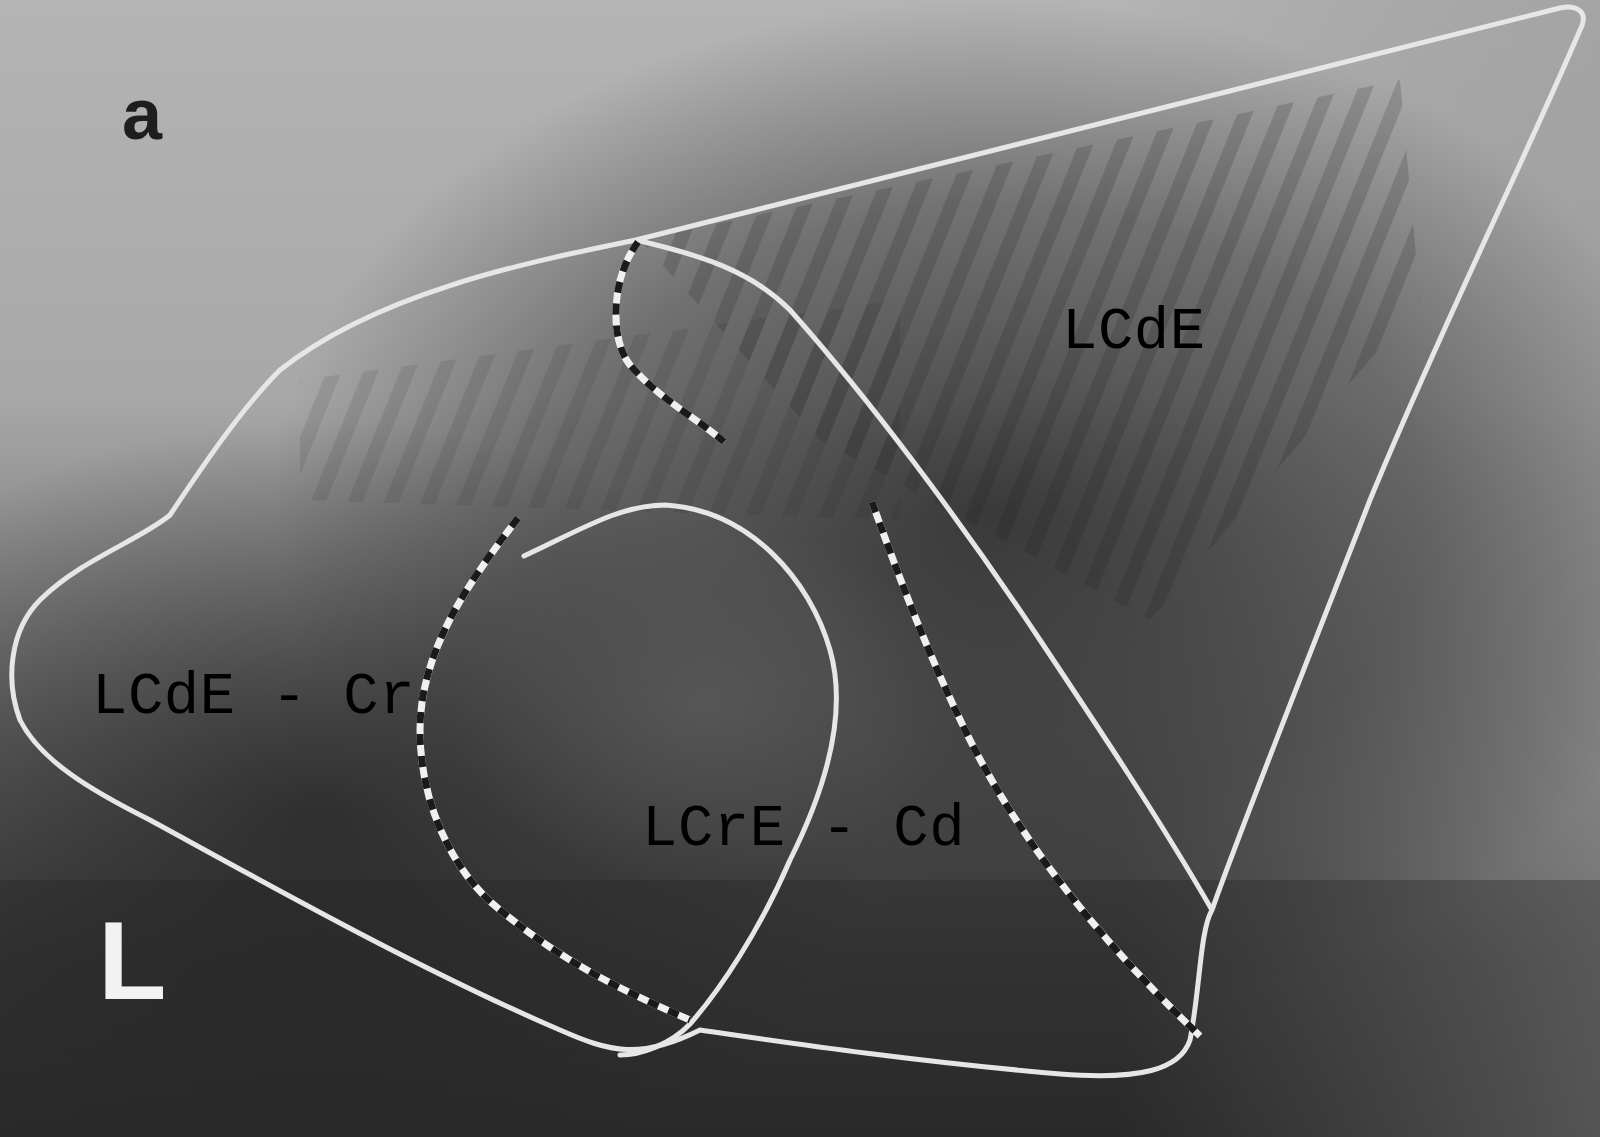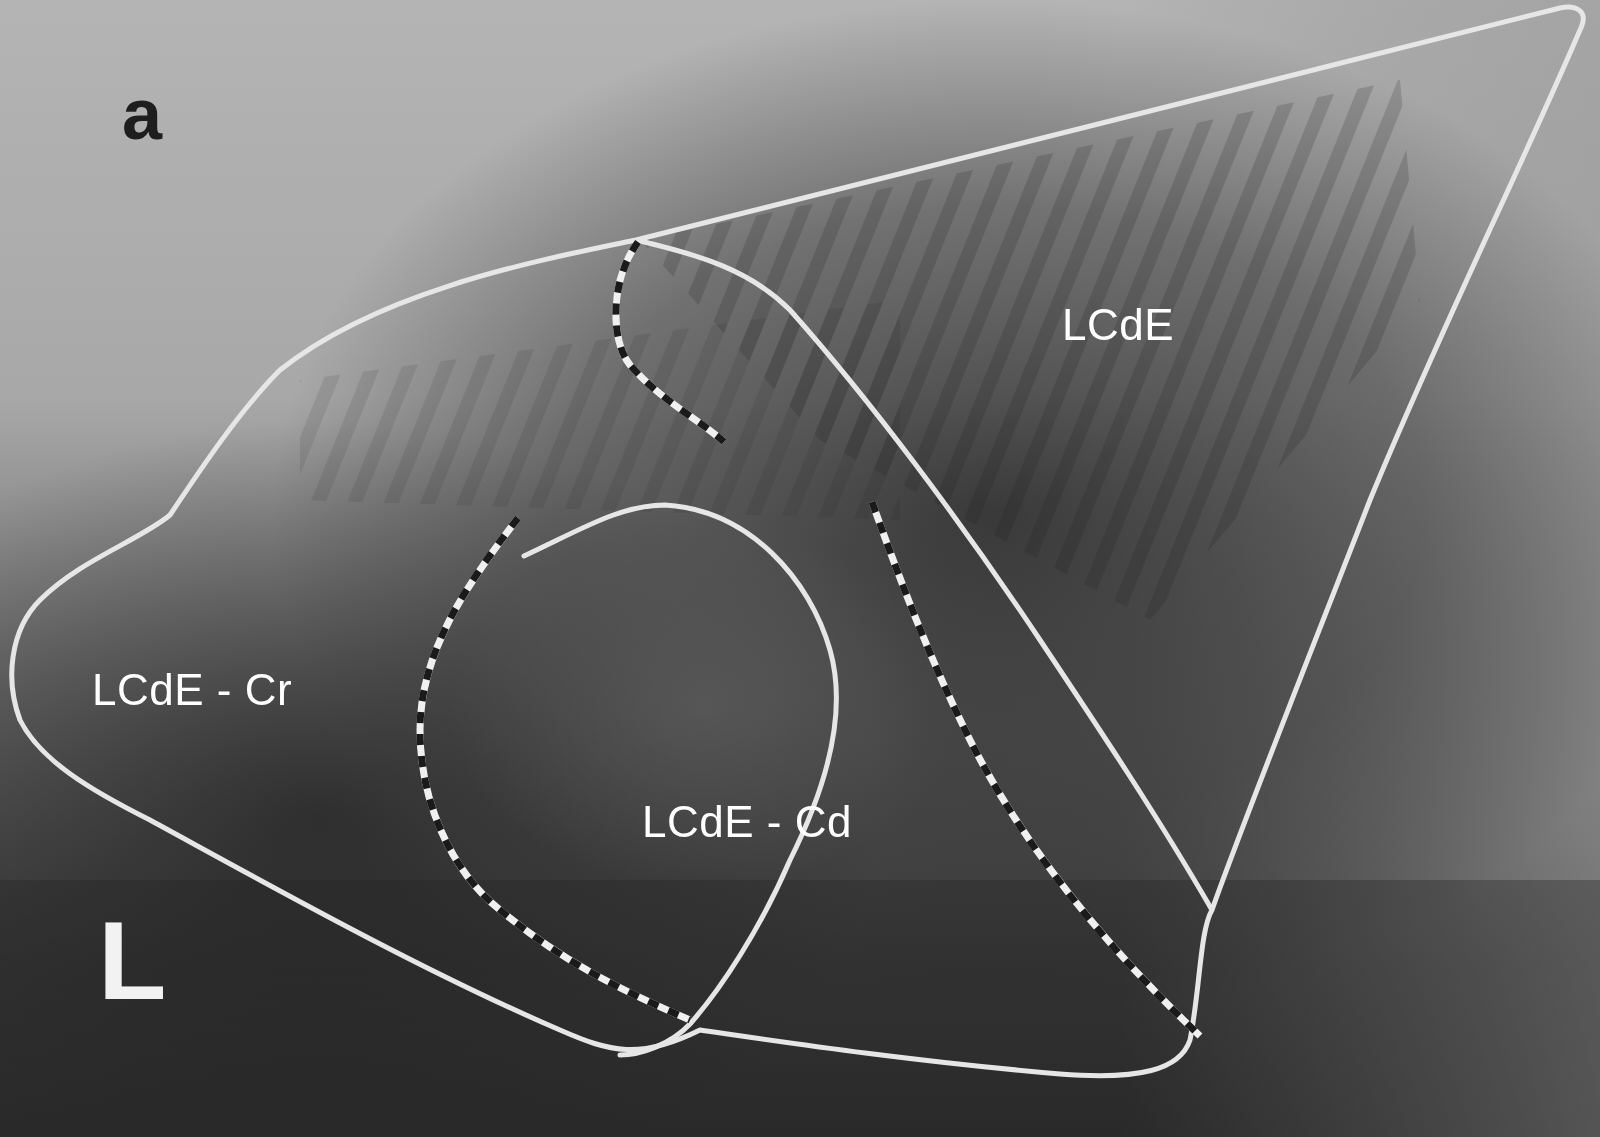--- a/index.html
+++ b/index.html
@@ -1,23 +1,23 @@
 <!DOCTYPE html>
 <html><head>
   <meta charset="utf-8">
   <style>
     html, body { margin: 0; padding: 0; background: #777; }
     body { width: 1600px; height: 1137px; overflow: hidden; }
     .stage { position: relative; width: 1600px; height: 1137px; }
     svg { position: absolute; left: 0; top: 0; }
     .label {
       position: absolute;
-      font-family: Liberation Sans, sans-serif;
-      color: #ffffff;
-      font-size: 44px;
+      font-family: Liberation Mono, monospace;
+      color: #000000;
+      font-size: 59px;
       letter-spacing: 0.5px;
       white-space: nowrap;
       line-height: 1;
     }
     .panel-letter {
       position: absolute;
       font-family: "Liberation Sans", sans-serif;
       font-weight: bold;
       color: #1e1e1e;
       font-size: 72px;
@@ -122,14 +122,14 @@
   </svg>
 
   <div class="panel-letter" style="left:122px; top:78px;">a</div>
 
   <div class="side-marker" style="left:98px; top:905px;">L</div>
 
   <div class="label" style="left:1062px; top:303px;">LCdE</div>
 
   <div class="label" style="left:92px; top:668px;">LCdE - Cr</div>
 
-  <div class="label" style="left:642px; top:800px;">LCdE - Cd</div>
+  <div class="label" style="left:642px; top:800px;">LCrE - Cd</div>
 </div>
 
 </body></html>

